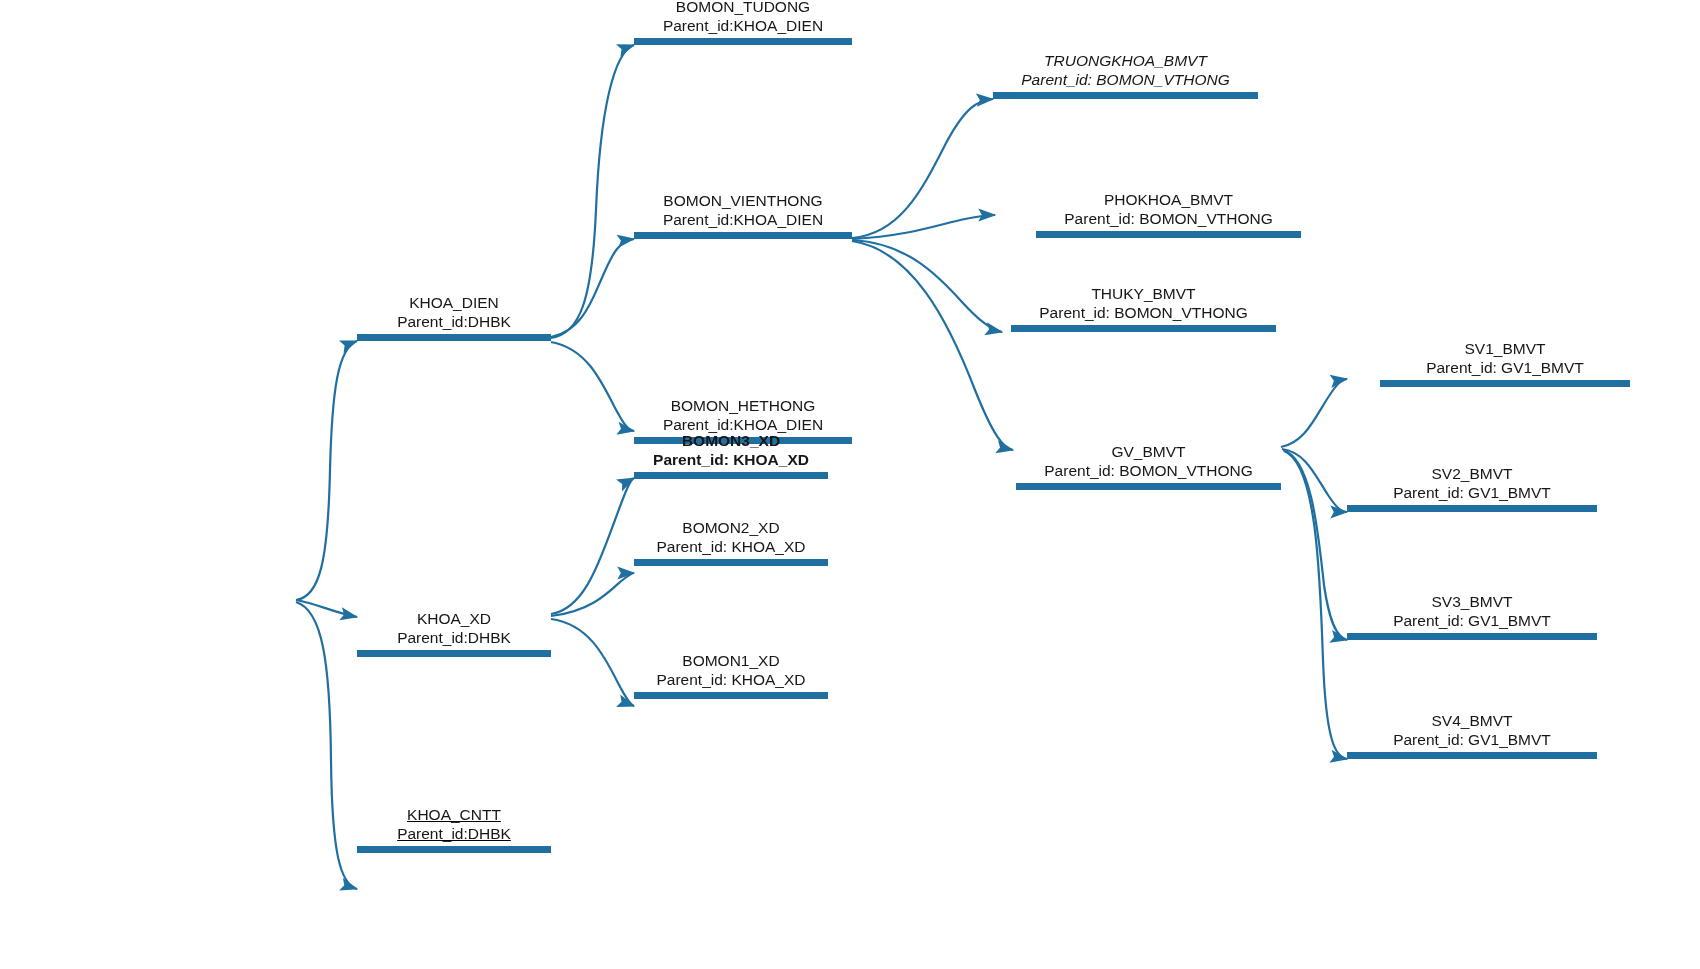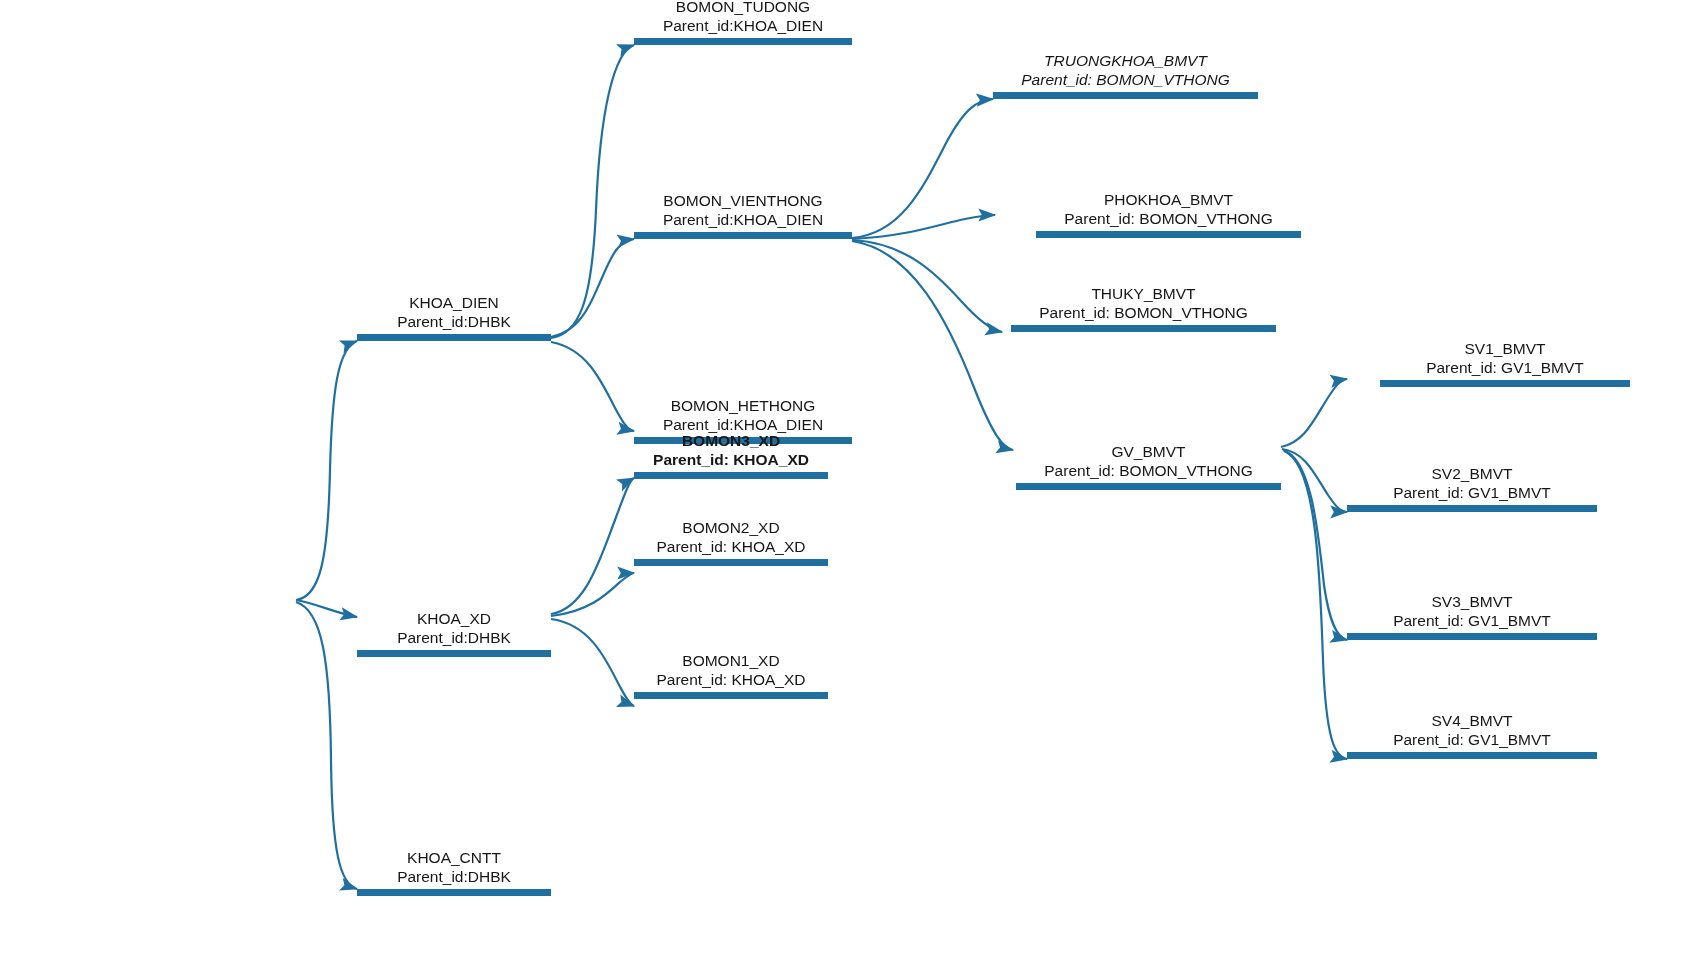--- a/index.html
+++ b/index.html
@@ -125,21 +125,21 @@
   </div>
 
   <div class="branch" style="left:357px; top:566px; width:194px; height:51px;margin-top:40px;">
     <div class="label">
       <span class="l1">KHOA_XD</span>
       <span class="l2">Parent_id:DHBK</span>
     </div>
     <div class="underline"></div>
   </div>
 
-  <div class="branch clipped" style="left:357px; top:845px; width:194px; height:51px;">
+  <div class="branch clipped" style="left:357px; top:802px; width:194px; height:51px;text-decoration:underline;">
     <div class="label">
       <span class="l1">KHOA_CNTT</span>
       <span class="l2">Parent_id:DHBK</span>
     </div>
     <div class="underline"></div>
   </div>
 
   <div class="branch" style="left:634px; top:-6px; width:218px; height:51px;">
     <div class="label">
       <span class="l1">BOMON_TUDONG</span>

